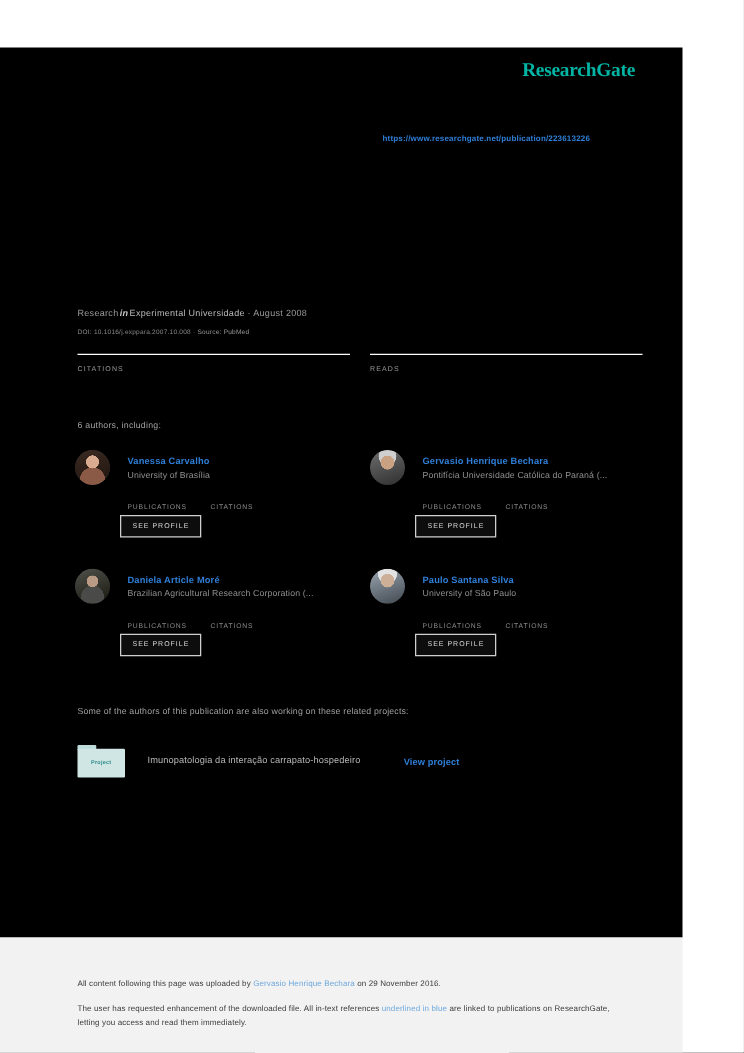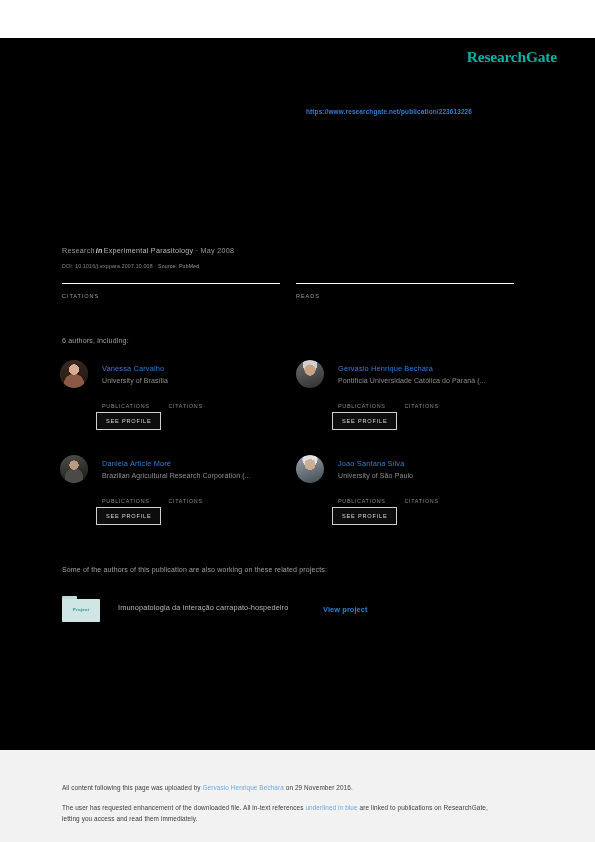--- a/index.html
+++ b/index.html
@@ -7,21 +7,21 @@
     padding: 0;
     background: #ffffff;
   }
   body {
     font-family: "Liberation Sans", sans-serif;
     -webkit-font-smoothing: antialiased;
   }
 
   .page {
     position: relative;
-    width: 595px;
+    width: 546px;
     height: 842px;
     background: #ffffff;
     overflow: hidden;
   }
 
   
   .dark-canvas {
     position: absolute;
     left: 0;
     top: 38px;
@@ -172,21 +172,21 @@
   .av-d .face { background:
       radial-gradient(circle at 50% 34%, #cdae96 0 23%, rgba(0,0,0,0) 24%),
       radial-gradient(circle at 50% 16%, #e2e2e2 0 27%, rgba(0,0,0,0) 28%),
       linear-gradient(160deg, #9aa6b2 0%, #41484f 100%); }
 
   .author .name {
     position: absolute;
     left: 42px;
     top: 4px;
     font-size: 7.4px;
-    font-weight: normal;
+    font-weight: bold;
     color: #2f7fd8;
     letter-spacing: 0.15px;
     white-space: nowrap;
   }
   .author .affil {
     position: absolute;
     left: 42px;
     top: 17px;
     font-size: 7px;
     color: #8f8f8f;
@@ -341,23 +341,23 @@
 
   <div class="dark-canvas"></div>
 
   <div class="rg-logo">ResearchGate</div>
 
   <div class="rg-url">https://www.researchgate.net/publication/223613226</div>
 
   <div class="title-hidden"></div>
 
   <div class="article-line">
-    <span class="lbl">Research</span><span class="in-word">in</span><span class="jrn">Experimental Parasitology</span>
+    <span class="lbl">Research</span><span class="in-word">in</span><span class="jrn">Experimental Universidade</span>
     <span class="lbl">·</span>
-    <span class="lbl">May 2008</span>
+    <span class="lbl">August 2008</span>
   </div>
 
   <div class="doi-line">
     <span>DOI:</span>
     <span>10.1016/j.exppara.2007.10.008</span>
     <span>·</span>
     <span class="src">Source:</span>
     <span class="src">PubMed</span>
   </div>
 
@@ -429,21 +429,21 @@
         <span class="mk">CITATIONS</span>
       </span>
     </div>
     <div class="see-profile">SEE PROFILE</div>
   </div>
 
   <div class="author a3">
     <div class="avatar av-d">
         <div class="face"></div>
       </div>
-    <div class="name">Joao Santana Silva</div>
+    <div class="name">Paulo Santana Silva</div>
     <div class="affil">University of São Paulo</div>
     <div class="metrics">
       <span class="cell">
         <span class="mv"></span>
         <span class="mk">PUBLICATIONS</span>
       </span>
       <span class="cell">
         <span class="mv"></span>
         <span class="mk">CITATIONS</span>
       </span>

